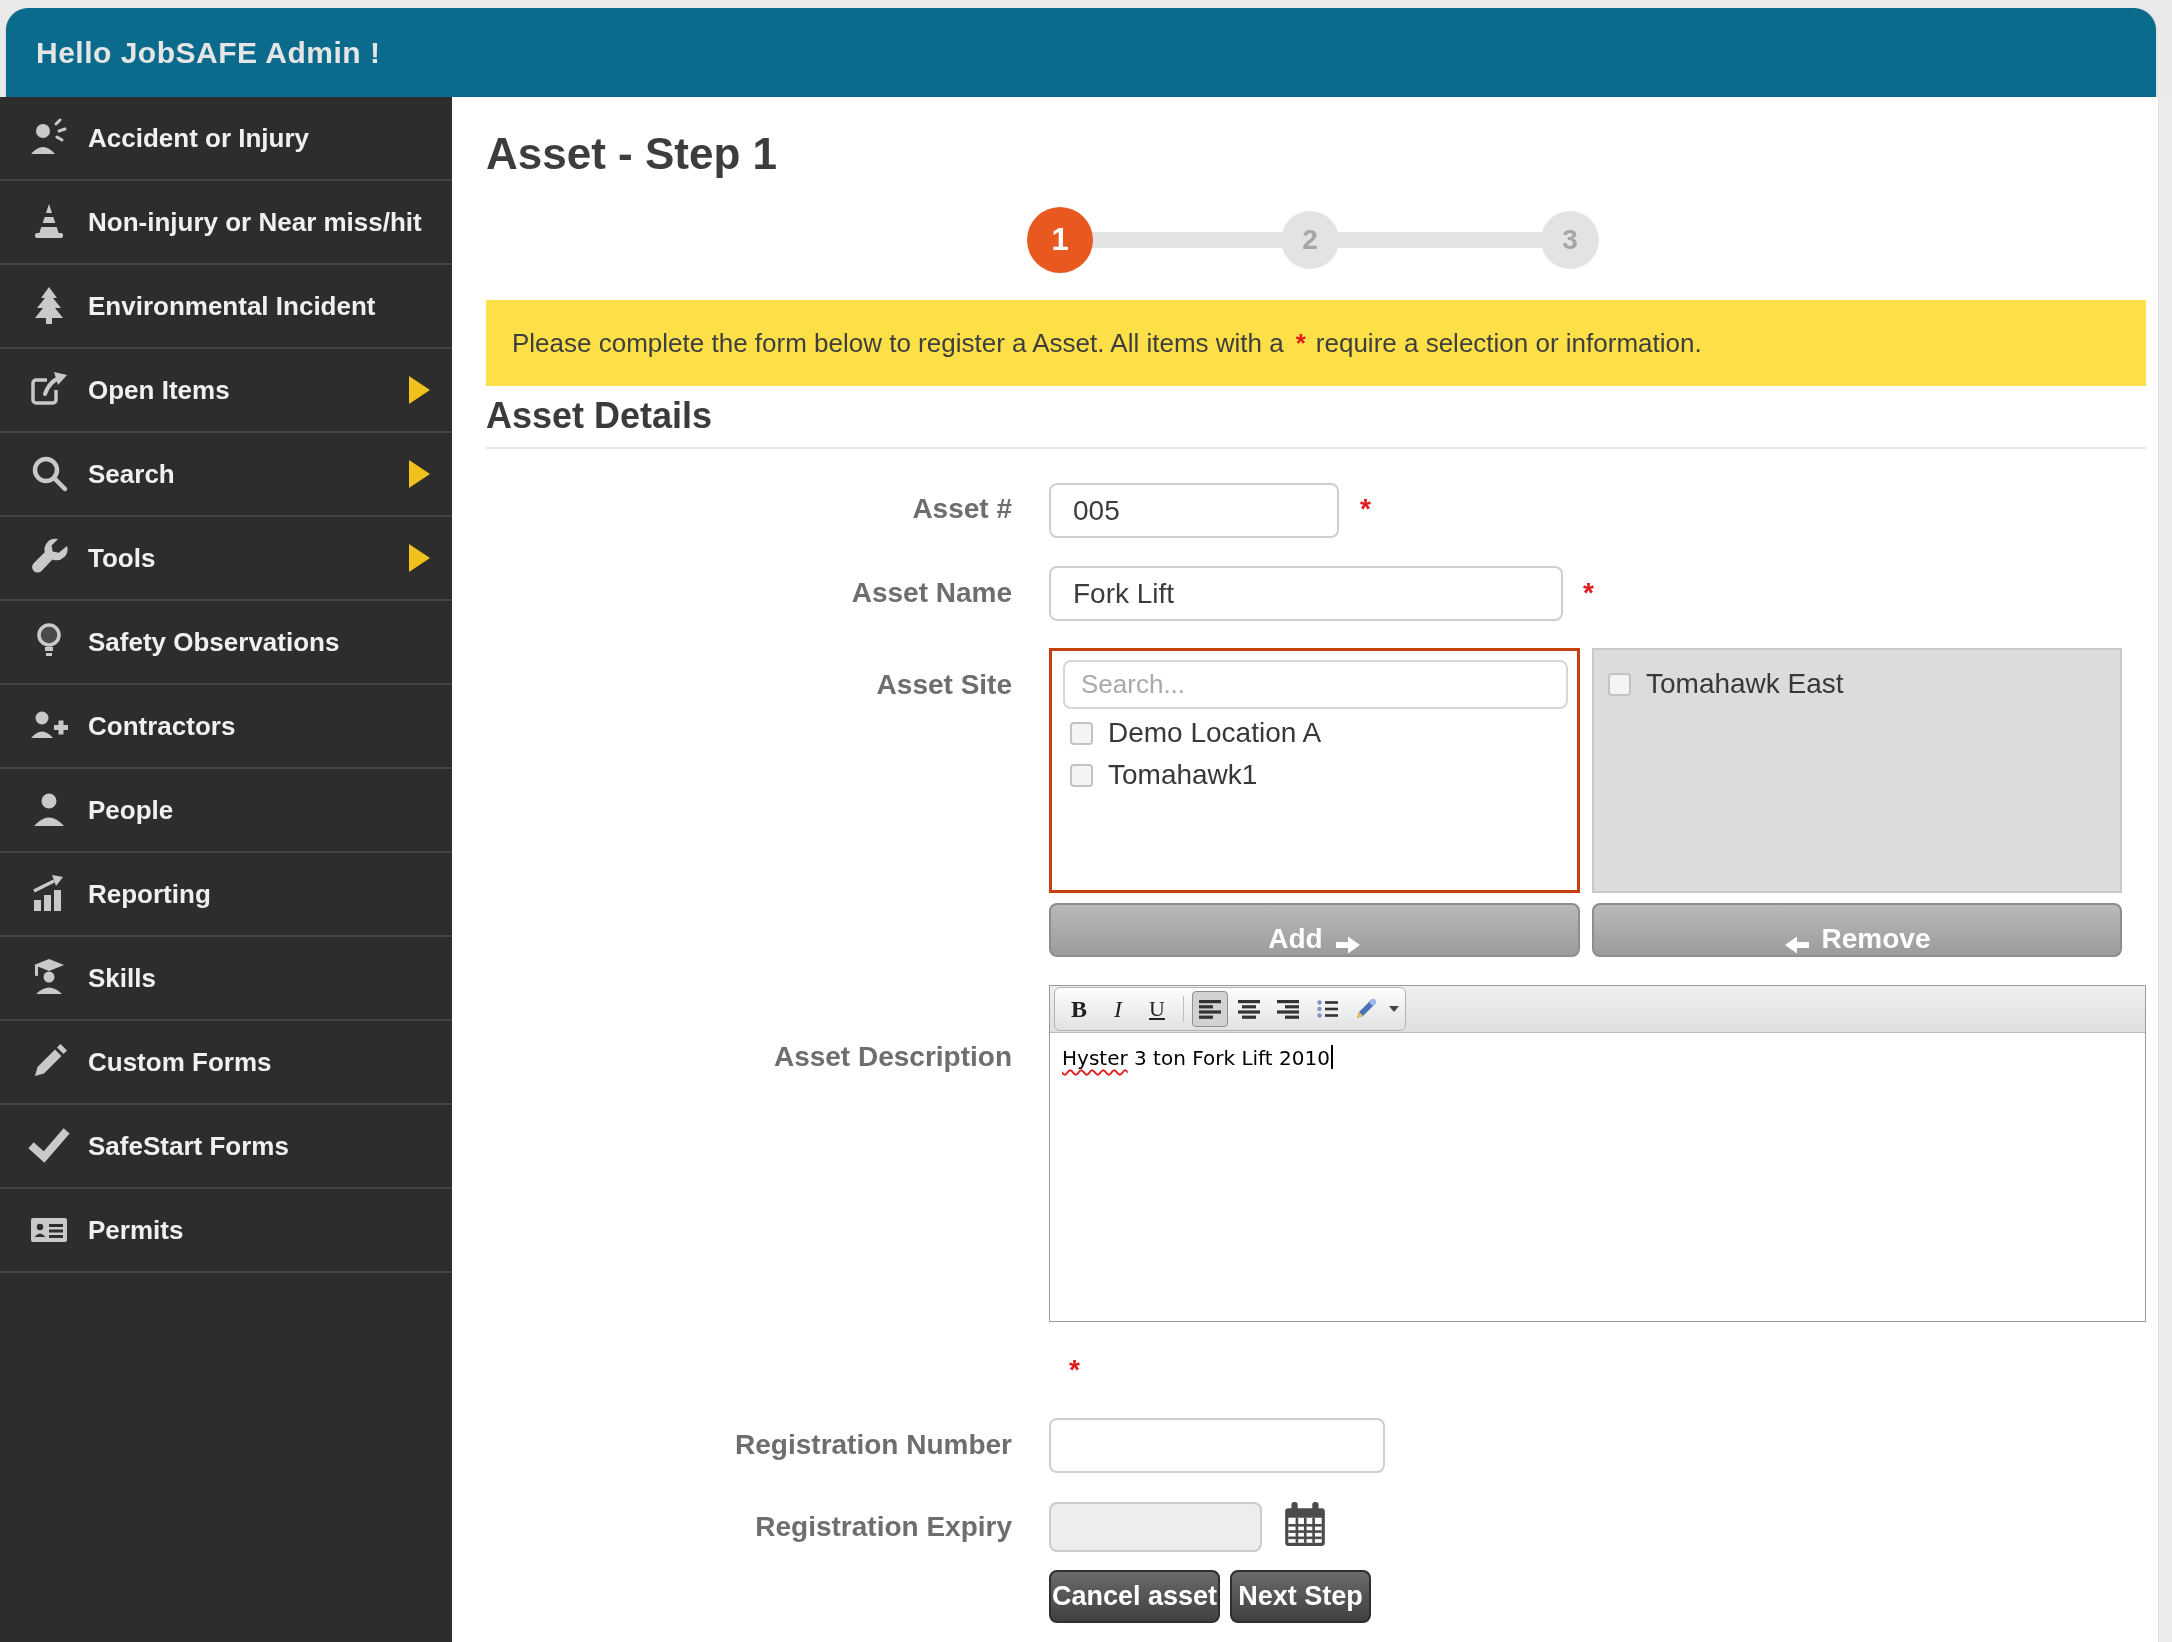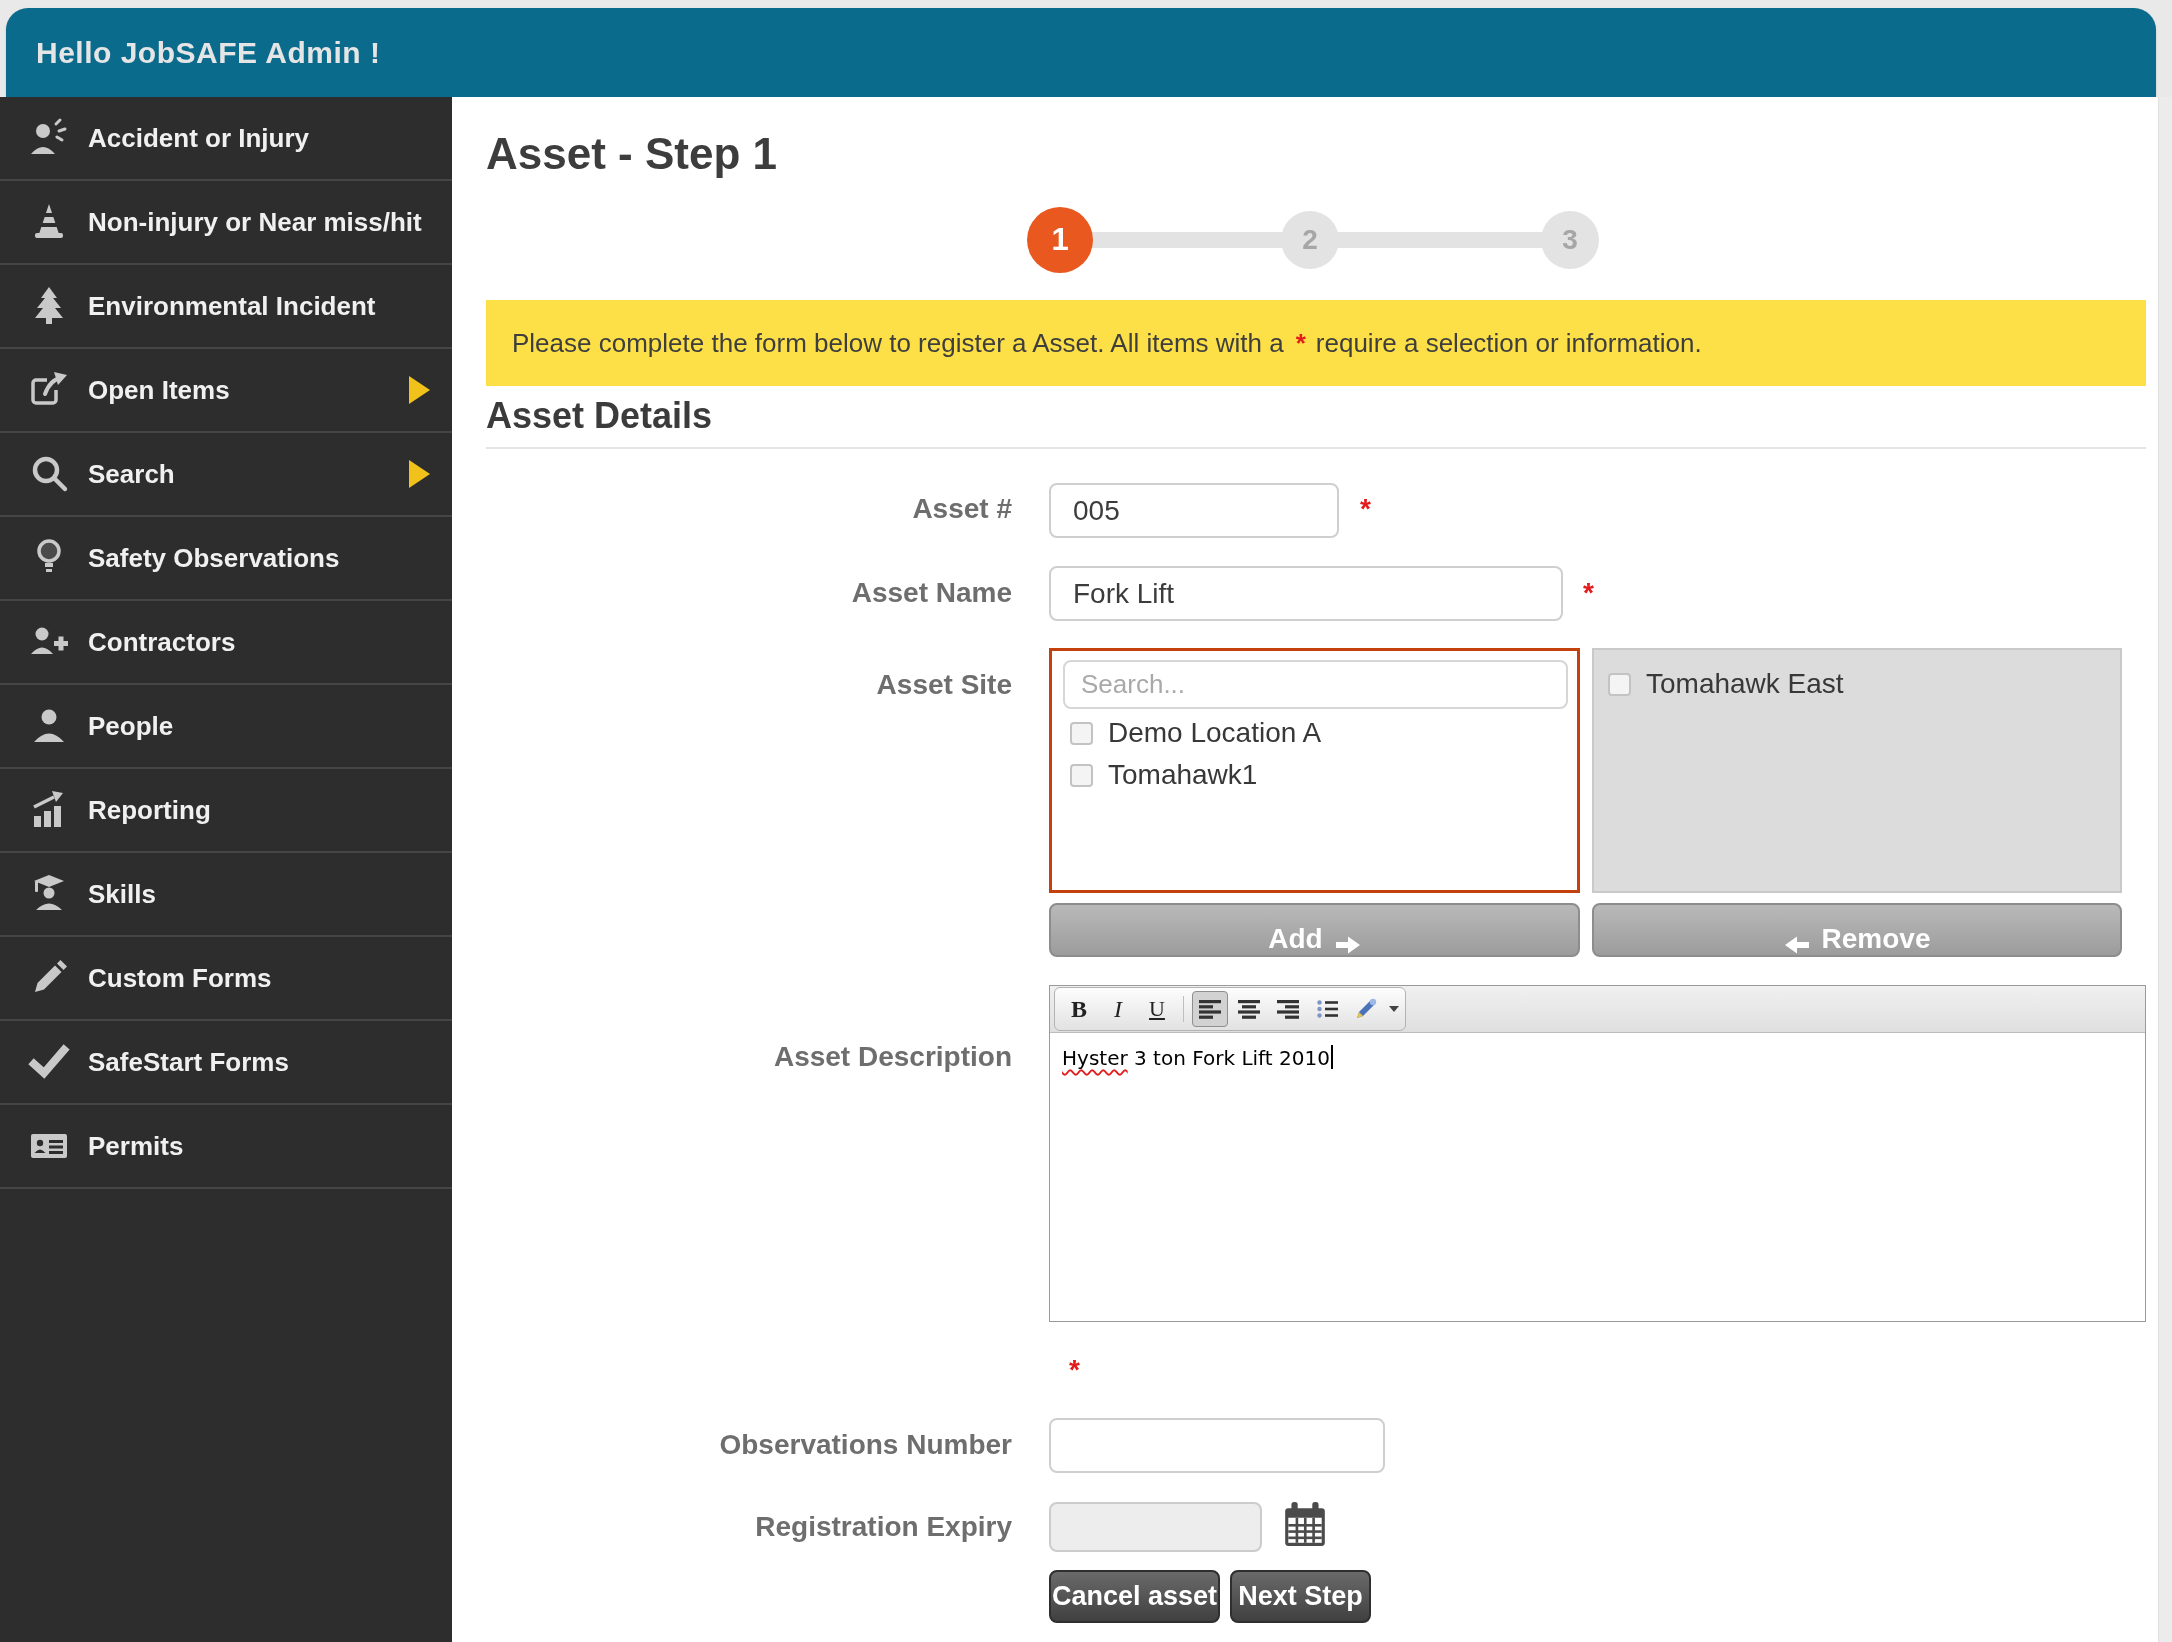--- a/index.html
+++ b/index.html
@@ -158,20 +158,29 @@
       <span class="side-icon">
         <svg viewBox="0 0 44 44" fill="none" stroke="#c9c9c9" stroke-width="4.5">
             <circle cx="19" cy="18" r="11"></circle>
             <path d="M28 27 L38 37" stroke-linecap="round"></path>
           </svg>
       </span>
       <span class="side-label">Search</span>
       <span class="side-arrow"></span>
     </div>
 
+    <div class="side-item">
+      <span class="side-icon">
+        <svg viewBox="0 0 44 44">
+            <path d="M40 10 a11 11 0 0 1 -14.5 13.5 L14.5 35 a5.5 5.5 0 0 1 -7.8 -7.8 L17.7 16.2 A11 11 0 0 1 31 3 l-6.5 6.5 1.2 6 6 1.2 z" fill="#c9c9c9"></path>
+          </svg>
+      </span>
+      <span class="side-label">Tools</span>
+      <span class="side-arrow"></span>
+    </div>
 
     <div class="side-item">
       <span class="side-icon">
         <svg viewBox="0 0 44 44">
             <circle cx="22" cy="15" r="10" fill="#4a4a4a" stroke="#c9c9c9" stroke-width="3.5"></circle>
             <path d="M18 27 h8 v4 h-8 z M19 33 h6 v3 h-6 z" fill="#c9c9c9"></path>
           </svg>
       </span>
       <span class="side-label">Safety Observations</span>
     </div>
@@ -388,21 +397,21 @@
           <div class="ed-caret"></div>
         </div>
       </div>
       <div class="ed-body">
         <span class="misspelled">Hyster</span><span> 3 ton Fork Lift 2010</span><span class="caret-bar"></span>
       </div>
     </div>
 
     <div class="star" style="left:617px;top:1257px;">*</div>
 
-    <div class="flabel" style="left:140px;top:1332px;">Observations Number</div>
+    <div class="flabel" style="left:140px;top:1332px;">Registration Number</div>
     <input class="tbox" style="left: 597px; top: 1321px; width: 336px; height: 55px;" value="">
 
     <div class="flabel" style="left:140px;top:1414px;">Registration Expiry</div>
     <input class="tbox disabled-box" style="left: 597px; top: 1405px; width: 213px; height: 50px;" value="">
     <div class="cal-icon">
       <svg viewBox="0 0 42 46" width="44" height="48">
           <rect x="2" y="8" width="38" height="36" rx="3" fill="#4b4b4b"></rect>
           <rect x="8" y="2" width="6" height="11" rx="2.5" fill="#4b4b4b"></rect>
           <rect x="28" y="2" width="6" height="11" rx="2.5" fill="#4b4b4b"></rect>
           <rect x="5" y="17" width="32" height="24" fill="#fff"></rect>

